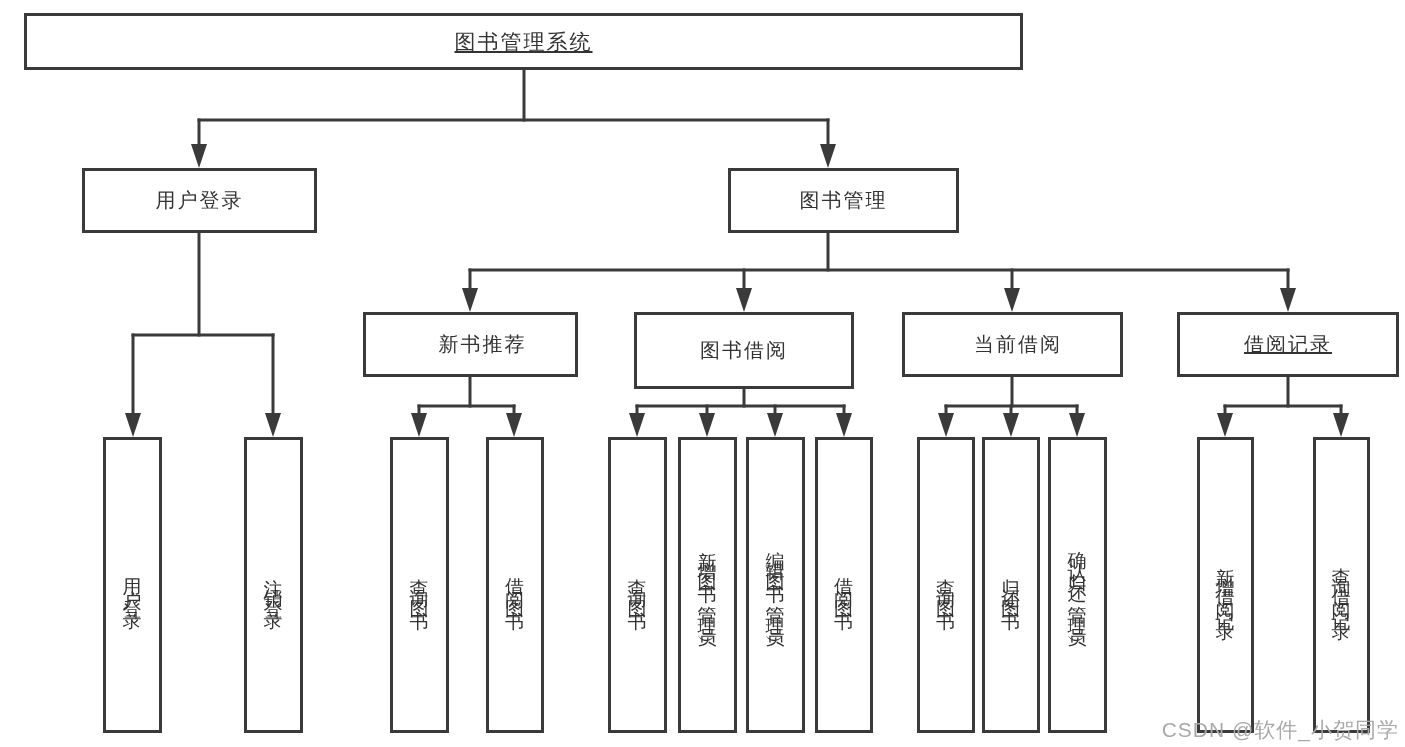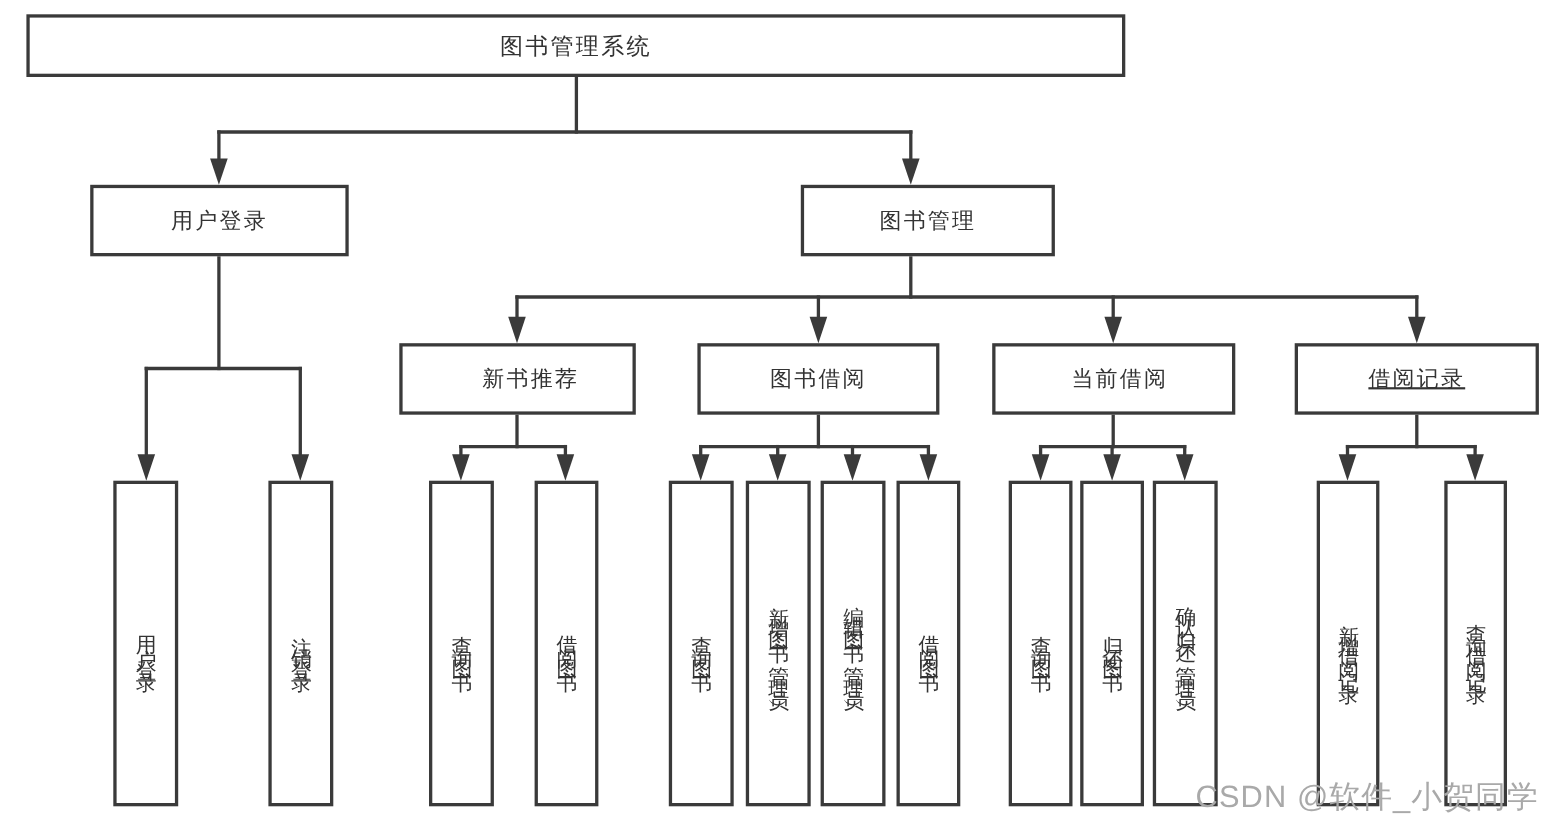--- a/index.html
+++ b/index.html
@@ -38,21 +38,21 @@
     text-orientation: mixed;
     font-size: 19px;
     letter-spacing: 11px;
     line-height: 1;
     white-space: nowrap;
   }
   .watermark {
     position: absolute;
     right: 6px;
     bottom: 3px;
-    font-size: 28px;
+    font-size: 21px;
     letter-spacing: 1px;
     color: #a9a9a9;
     z-index: 5;
     white-space: nowrap;
   }
 </style>
 </head>
 <body>
 
 <div class="canvas">
@@ -116,35 +116,35 @@
       <polygon points="767,413 783,413 775,437"></polygon>
       <polygon points="836,413 852,413 844,437"></polygon>
       <polygon points="938,413 954,413 946,437"></polygon>
       <polygon points="1003,413 1019,413 1011,437"></polygon>
       <polygon points="1069,413 1085,413 1077,437"></polygon>
       <polygon points="1217,413 1233,413 1225,437"></polygon>
       <polygon points="1333,413 1349,413 1341,437"></polygon>
     </g>
   </svg>
 
-  <div class="node hbox root-box" style="left:24px; top:13px; width:999px; height:57px;">
+  <div class="node hbox root-box" style="left:24px; top:13px; width:999px; height:57px;text-decoration:underline;">
     <span>图书管理系统</span>
   </div>
 
   <div class="node hbox" style="left:82px; top:168px; width:235px; height:65px;">
     <span>用户登录</span>
   </div>
   <div class="node hbox" style="left:728px; top:168px; width:231px; height:65px;">
     <span>图书管理</span>
   </div>
 
   <div class="node hbox" style="left:363px; top:312px; width:215px; height:65px;padding-left:24px;">
     <span>新书推荐</span>
   </div>
-  <div class="node hbox" style="left:634px; top:312px; width:220px; height:65px;">
+  <div class="node hbox" style="left:634px; top:312px; width:220px; height:77px;">
     <span>图书借阅</span>
   </div>
   <div class="node hbox" style="left:902px; top:312px; width:221px; height:65px;padding-left:11px;">
     <span>当前借阅</span>
   </div>
   <div class="node hbox" style="left:1177px; top:312px; width:222px; height:65px;text-decoration:underline;">
     <span>借阅记录</span>
   </div>
 
   <div class="node vbox" style="left:103px; top:437px; width:59px; height:296px;">

